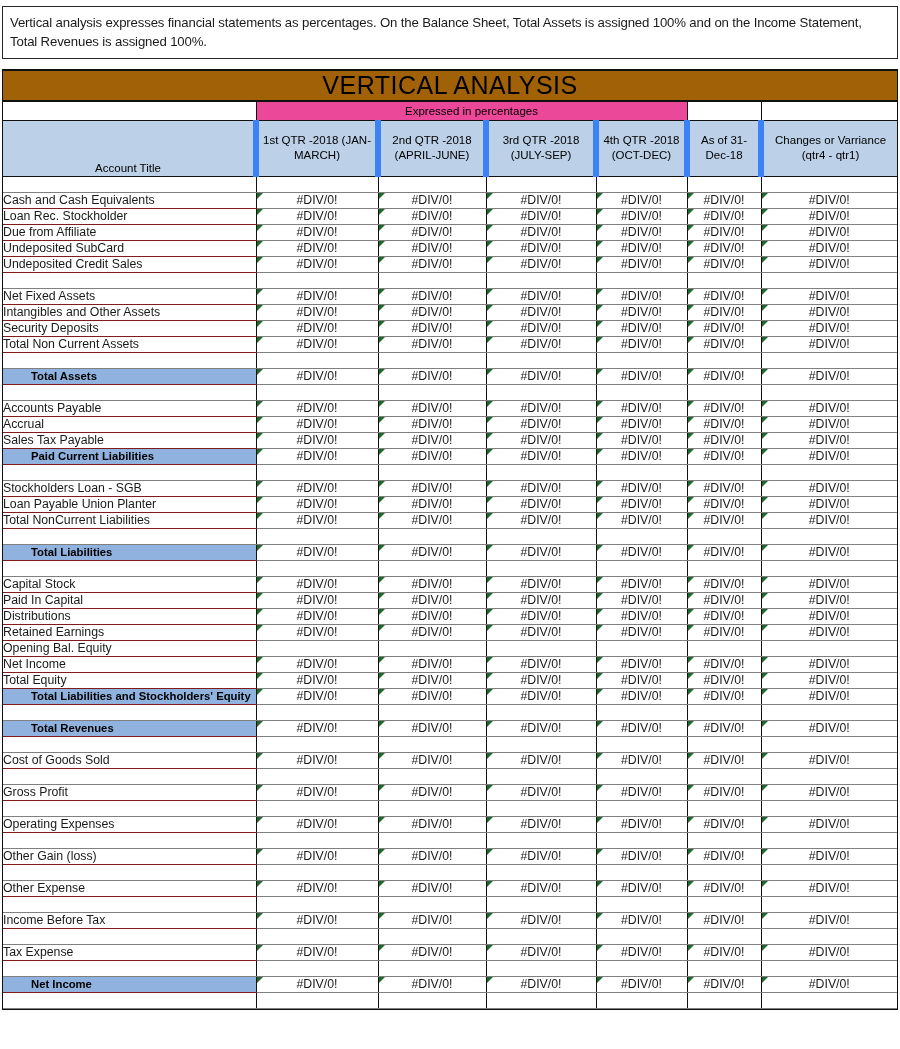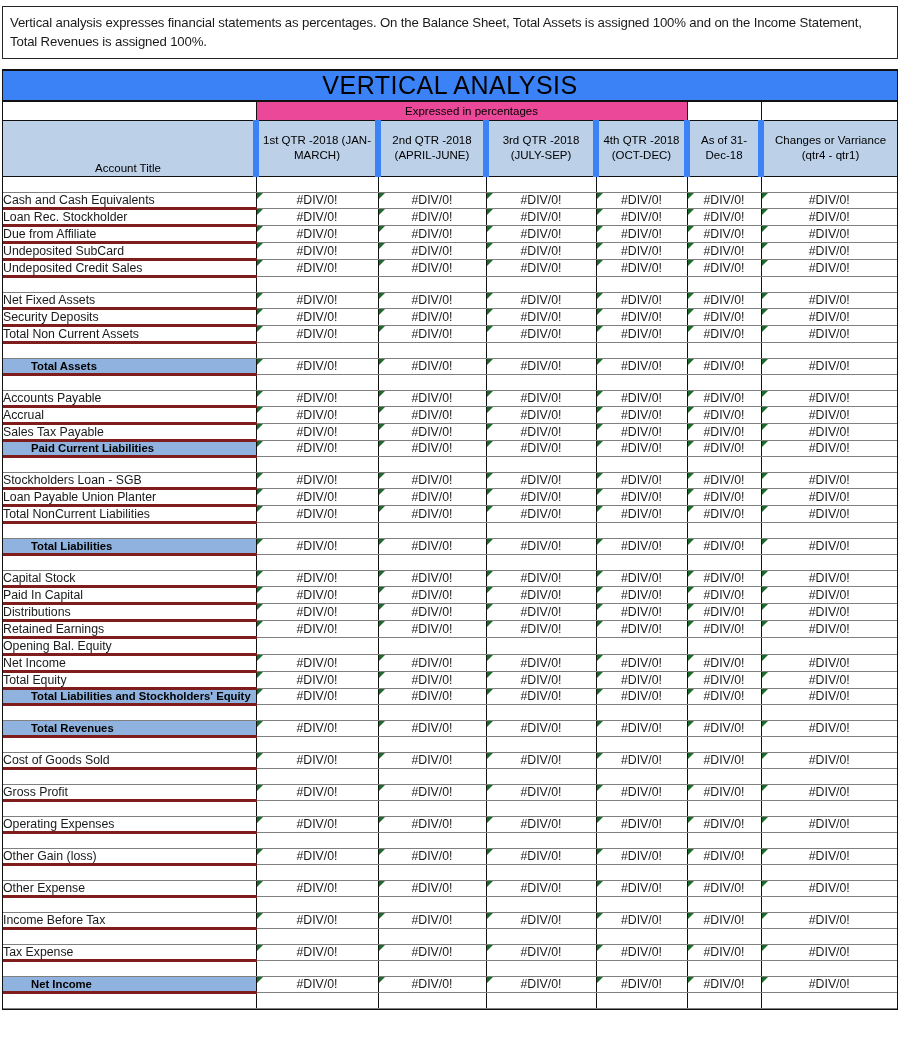--- a/index.html
+++ b/index.html
@@ -54,21 +54,21 @@
   col.c-title { width: 253px; }
   col.c-q     { width: 122px; }
   col.c-q2    { width: 108px; }
   col.c-q3    { width: 110px; }
   col.c-q4    { width: 91px; }
   col.c-asof  { width: 74px; }
   col.c-var   { width: 136px; }
 
   
   .banner {
-    background: #3b82f6;
+    background: #a16207;
     text-align: center;
     font-size: 25px;
     font-weight: bold;
     letter-spacing: 0.5px;
     color: #000;
     height: 30px;
     border-bottom: 2px solid #111;
     font-family: "Liberation Sans", sans-serif;
   }
 
@@ -116,21 +116,21 @@
   }
   .hdr.last { border-right: none; }
 
   
   .lbl {
     height: 16px;
     font-size: 12.3px;
     color: #1a1a1a;
     padding-left: 3px;
     border-right: 1px solid #111;
-    border-bottom: 3px solid #7f1d1d;
+    border-bottom: 1px solid #7f1d1d;
     background: #fff;
     white-space: nowrap;
     overflow: hidden;
   }
   .lbl.hl {
     background: #8fb2de;
     font-weight: bold;
     font-size: 11.3px;
     text-align: left;
     padding-left: 28px;
@@ -289,20 +289,29 @@
           <tr>
             <td class="lbl">Net Fixed Assets</td>
             <td class="val flag">#DIV/0!</td>
             <td class="val flag">#DIV/0!</td>
             <td class="val flag">#DIV/0!</td>
             <td class="val flag">#DIV/0!</td>
             <td class="val flag">#DIV/0!</td>
             <td class="val flag last">#DIV/0!</td>
           </tr>
           <tr>
+            <td class="lbl">Intangibles and Other Assets</td>
+            <td class="val flag">#DIV/0!</td>
+            <td class="val flag">#DIV/0!</td>
+            <td class="val flag">#DIV/0!</td>
+            <td class="val flag">#DIV/0!</td>
+            <td class="val flag">#DIV/0!</td>
+            <td class="val flag last">#DIV/0!</td>
+          </tr>
+          <tr>
             <td class="lbl">Security Deposits</td>
             <td class="val flag">#DIV/0!</td>
             <td class="val flag">#DIV/0!</td>
             <td class="val flag">#DIV/0!</td>
             <td class="val flag">#DIV/0!</td>
             <td class="val flag">#DIV/0!</td>
             <td class="val flag last">#DIV/0!</td>
           </tr>
           <tr>
             <td class="lbl">Total Non Current Assets</td>

